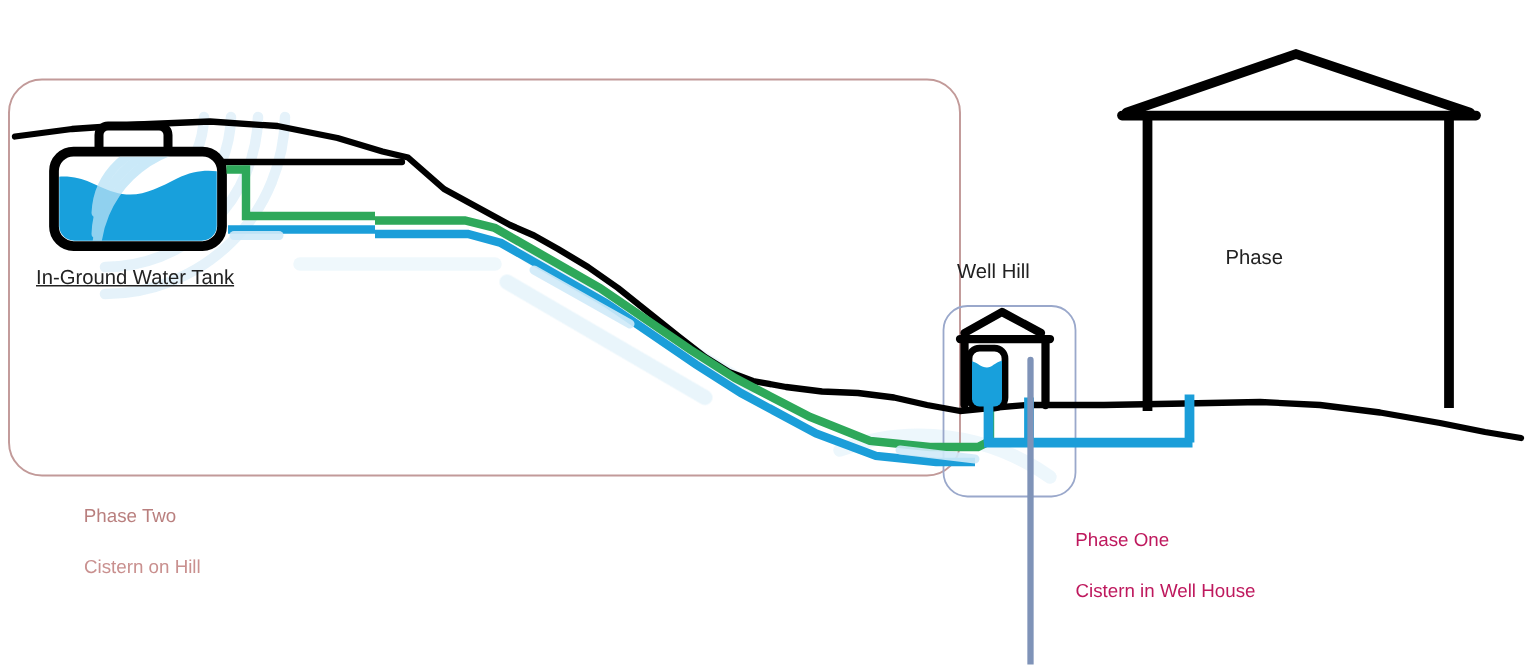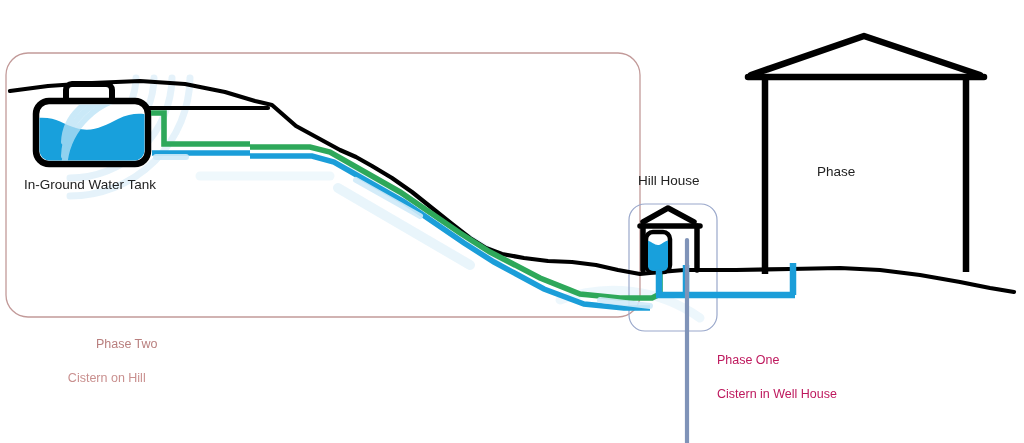--- a/index.html
+++ b/index.html
@@ -28,21 +28,21 @@
     line-height: 1.35;
   }
   .lbl-dark {
     color: #222222;
     font-size: 13.5px;
   }
   .lbl-rose {
     color: #c9908f;
     font-size: 12.5px;
   }
-  .lbl-rose .strong { color: #b97f7e; margin-left: 40px; }
+  .lbl-rose .strong { color: #b97f7e; }
   .lbl-slate {
     color: #be185d;
     font-size: 12.5px;
   }
   .lbl-indent { display: block; padding-left: 14px; text-align: center; }
 </style>
 </head>
 <body>
 
 <div id="canvas">
@@ -173,23 +173,23 @@
       </g>
 
       <g fill="none" stroke="#000000" stroke-width="6.5" stroke-linecap="butt">
         <path d="M 765 77 L 765 274"></path>
         <path d="M 966 77 L 966 272"></path>
       </g>
     </g>
 
   </svg>
 
-  <div class="lbl lbl-dark" style="left:24px; top:176px;">In-Ground Water Tank</div>
-
-  <div class="lbl lbl-dark" style="left:638px; top:172px;">Hill House</div>
+  <div class="lbl lbl-dark" style="left:24px; top:176px;text-decoration:underline;">In-Ground Water Tank</div>
+
+  <div class="lbl lbl-dark" style="left:638px; top:172px;">Well Hill</div>
 
   <div class="lbl lbl-dark" style="left:817px; top:163px;">Phase</div>
 
   <div class="lbl lbl-rose" style="left:42px; top:319px;">
     <span class="strong">Phase Two</span>
     <span class="lbl-indent">Cistern on Hill</span>
   </div>
 
   <div class="lbl lbl-slate" style="left:703px; top:335px;">
     <span>Phase One</span>

